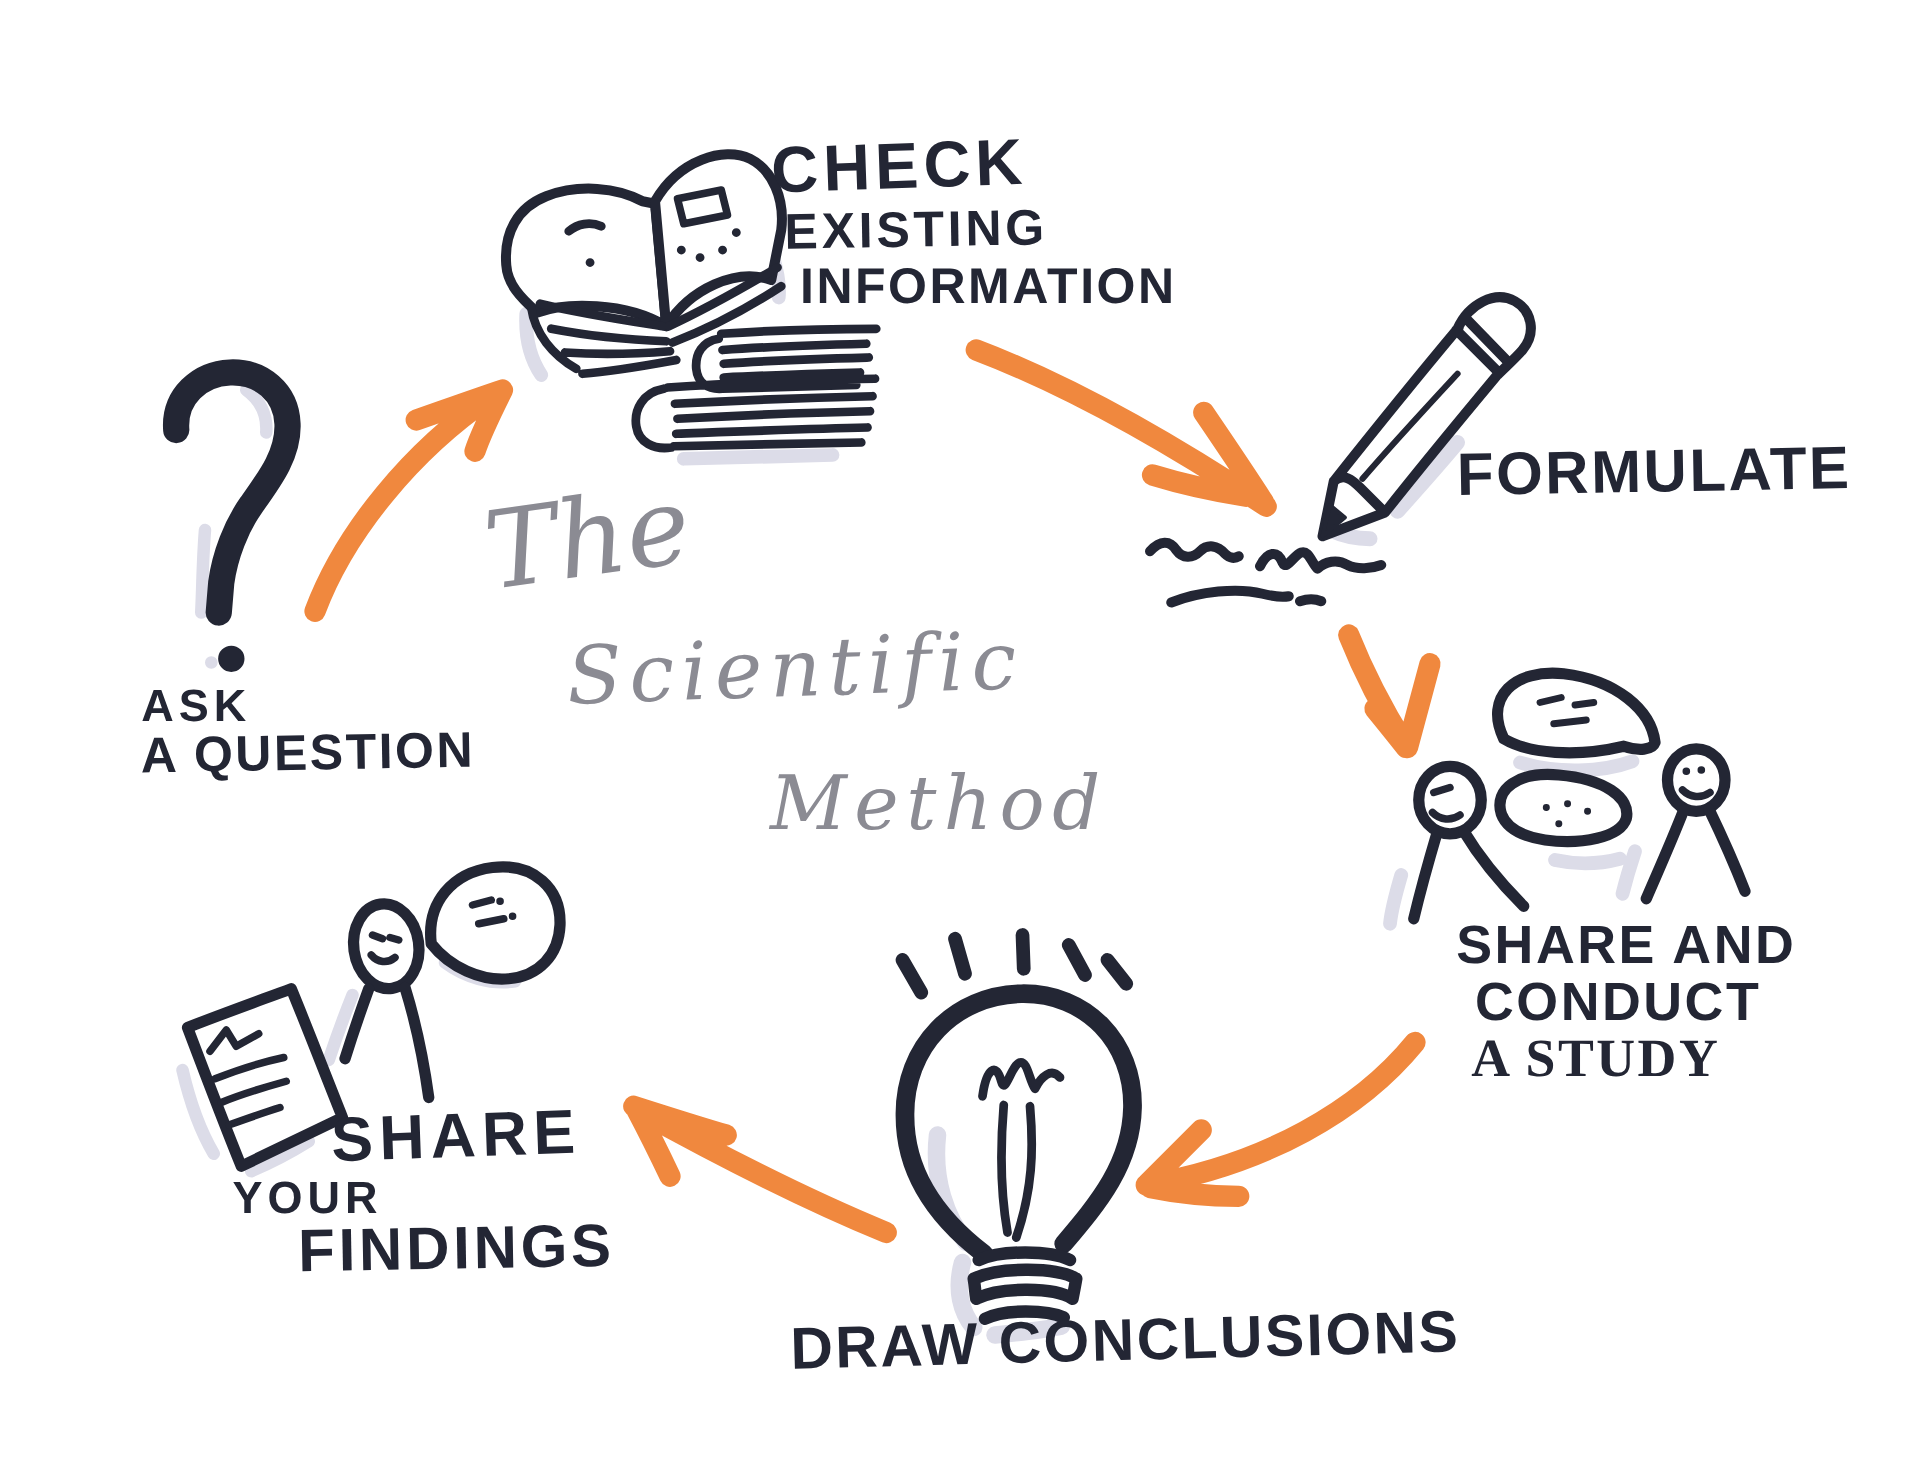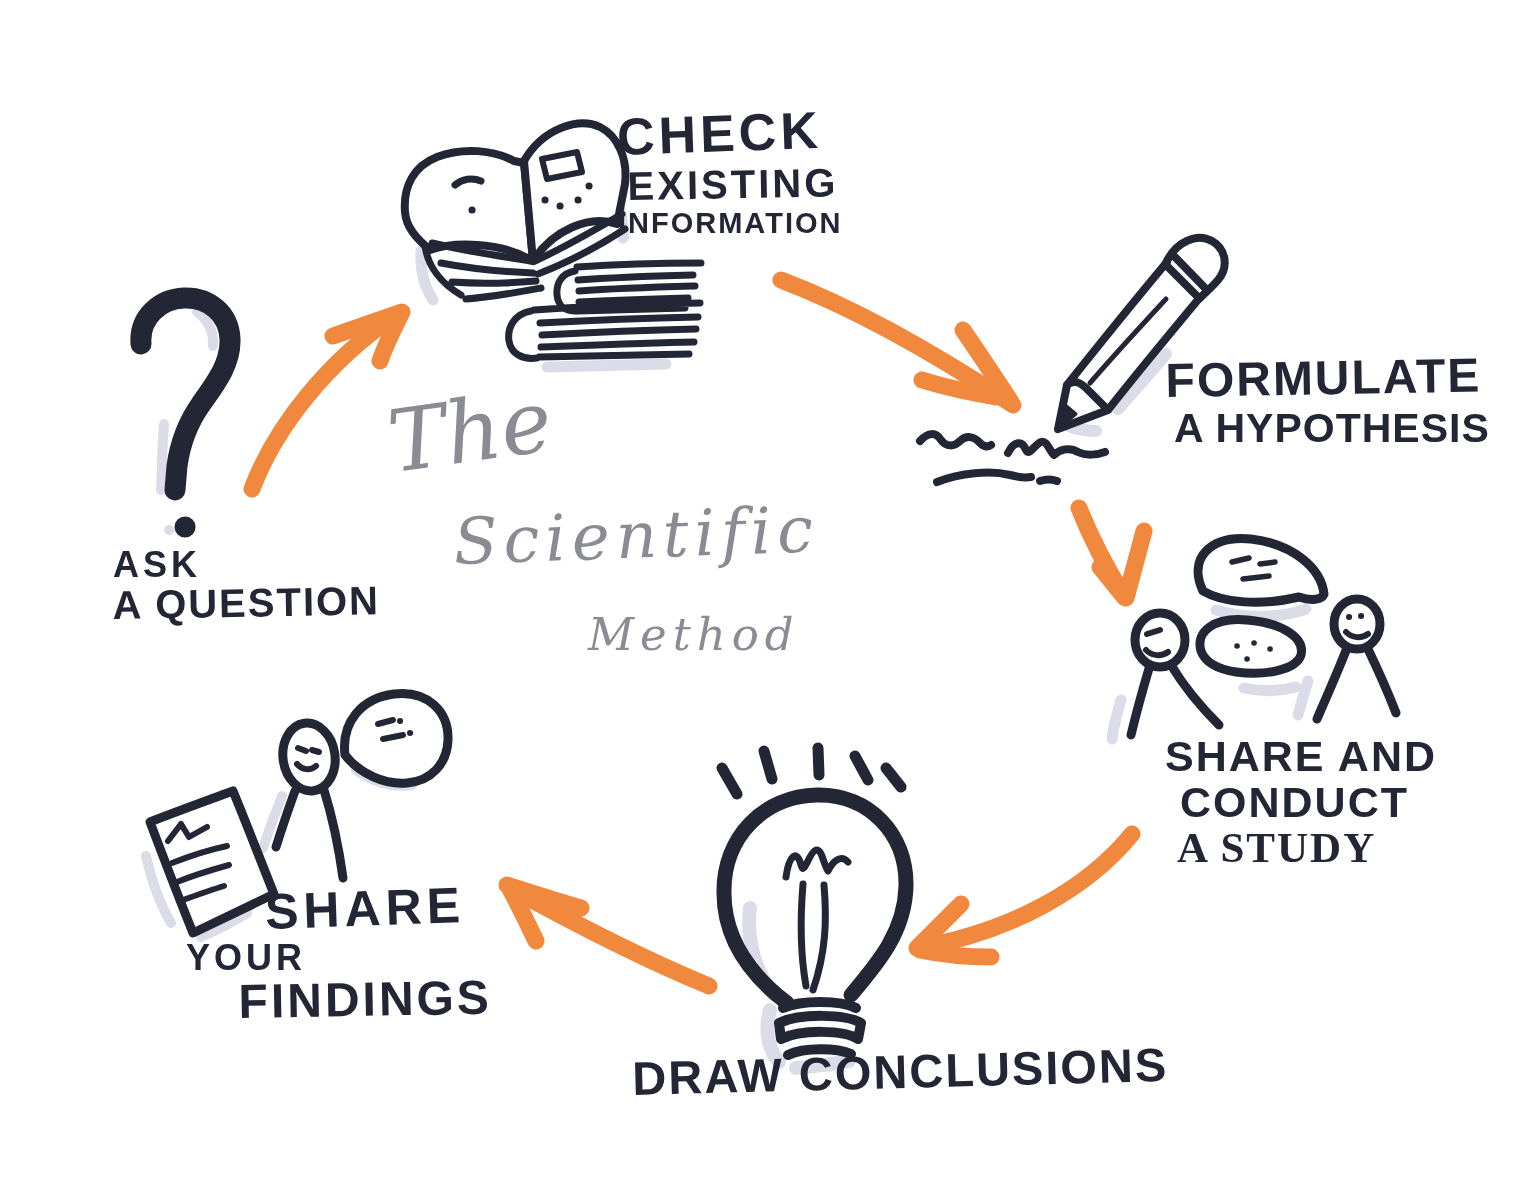--- a/index.html
+++ b/index.html
@@ -155,36 +155,35 @@
            M168,841 L181,824 L189,837 L207,827
            M172,863 C190,856 208,850 227,846
            M177,882 C194,875 211,870 229,865
            M183,900 C197,895 211,890 224,886
            M378,724 L393,720 M400,721 l0.1,0 M410,733 l0.1,0 M383,739 L403,735"></path>
     </g>
   </svg>
 
   <div class="title-line" style="left:396px; top:392px; font-size:86px; transform:rotate(-8deg);">The</div>
   <div class="title-line" style="left:455px; top:505px; font-size:64px; letter-spacing:6px; transform:rotate(-2deg);">Scientific</div>
-  <div class="title-line" style="left:588px; top:608px; font-size:45px; letter-spacing:6px;">Method</div>
+  <div class="title-line" style="left:616px; top:608px; font-size:60px; letter-spacing:6px;">Method</div>
 
   <div class="label" style="left:113px; top:546px;">
     <div class="l" style="font-size:36px; letter-spacing:4px;">ASK</div>
     <div class="l" style="font-size:40px; letter-spacing:2px; transform:rotate(-1deg);">A QUESTION</div>
   </div>
 
   <div class="label" style="left:618px; top:110px;">
     <div class="l" style="font-size:52px; letter-spacing:4px; transform:rotate(-2deg);">CHECK</div>
     <div class="l" style="font-size:40px; letter-spacing:3px; margin-left:10px; transform:rotate(-1deg);">EXISTING</div>
-    <div class="l" style="font-size:29px; letter-spacing:2px; ">INFORMATION</div>
+    <div class="l" style="font-size:40px; letter-spacing:2px; margin-left:22px;">INFORMATION</div>
   </div>
 
   <div class="label" style="left:1166px; top:356px;">
     <div class="l" style="font-size:48px; letter-spacing:2px; transform:rotate(-1deg);">FORMULATE</div>
-    <div class="l" style="font-size:41px; letter-spacing:1px; margin-left:8px;">A HYPOTHESIS</div>
   </div>
 
   <div class="label" style="left:1165px; top:734px;">
     <div class="l" style="font-size:43px; letter-spacing:2px;">SHARE AND</div>
     <div class="l" style="font-size:43px; letter-spacing:2px; margin-left:15px;">CONDUCT</div>
     <div class="l" style="font-size:43px; letter-spacing:2px; margin-left:12px;font-family:Liberation Serif, serif;">A STUDY</div>
   </div>
 
   <div class="label" style="left:633px; top:1054px;">
     <div class="l" style="font-size:47px; letter-spacing:2px; transform:rotate(-1.5deg);">DRAW CONCLUSIONS</div>

